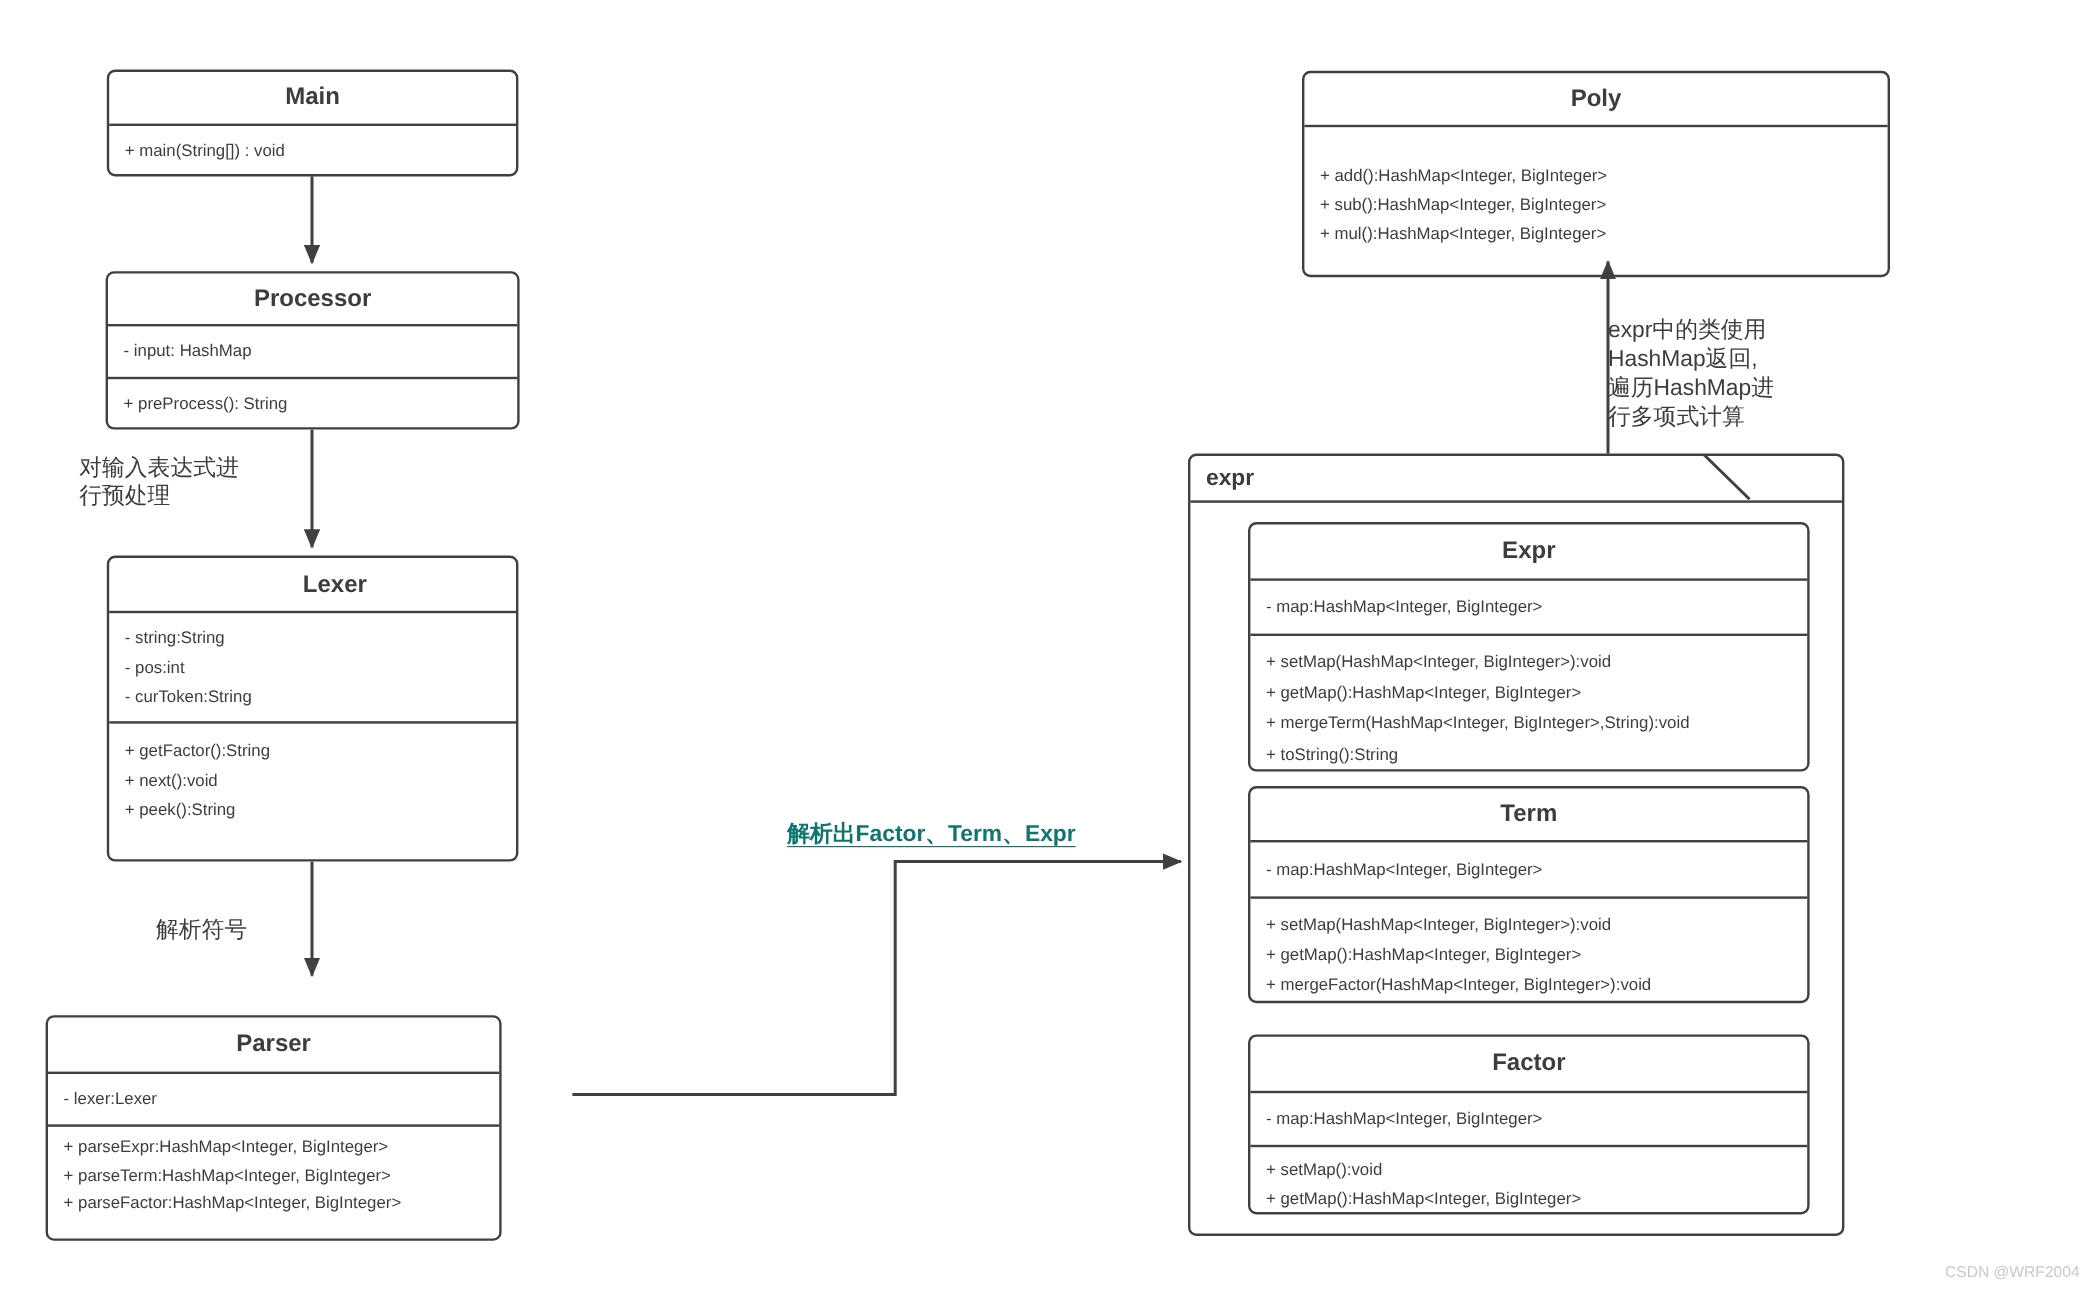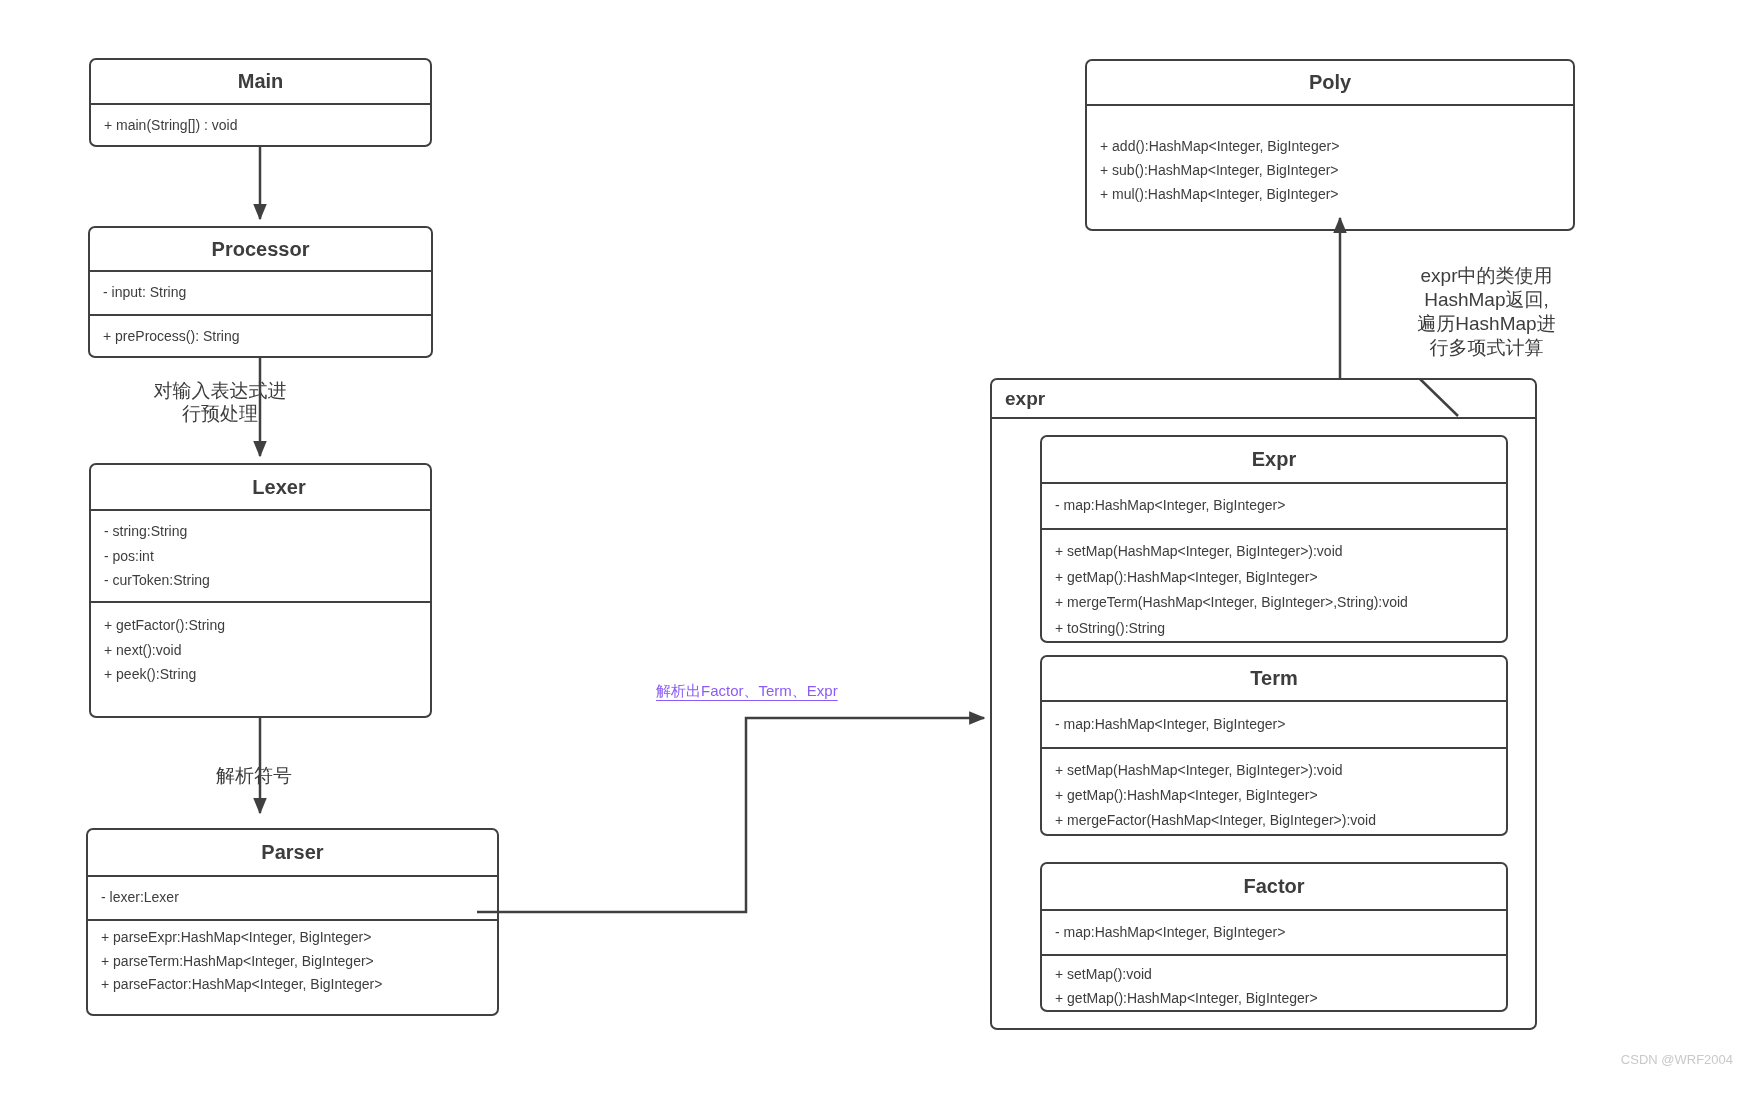--- a/index.html
+++ b/index.html
@@ -6,23 +6,23 @@
   .stage{position:relative;width:1741px;height:1094px;background:#ffffff;overflow:hidden;
          font-family:"Liberation Sans","DejaVu Sans",sans-serif;color:#3d3d3d;}
   .uml{position:absolute;box-sizing:border-box;border:2.5px solid #404040;border-radius:7px;background:#fff;z-index:2;}
   .uml-title{box-sizing:border-box;font-weight:bold;font-size:20px;display:flex;align-items:center;justify-content:center;}
   .sec{box-sizing:border-box;border-top:2.5px solid #404040;padding:8px 4px 0 13px;font-size:14px;line-height:24.5px;}
   .ln{white-space:nowrap;}
   .wrapln .ln{white-space:normal;overflow-wrap:anywhere;width:360px;line-height:23.5px;}
   .pkg{position:absolute;box-sizing:border-box;border:2.5px solid #404040;border-radius:7px;background:#fff;z-index:1;}
   .pkg-header{box-sizing:border-box;height:39px;border-bottom:2.5px solid #404040;font-weight:bold;font-size:19px;
               padding-left:13px;display:flex;align-items:center;}
-  .note{position:absolute;font-size:19px;line-height:23px;text-align:center;white-space:pre-line;color:#3d3d3d;z-index:3;margin-left:44px;}
-  .note-underline{position:absolute;font-size:15px;white-space:nowrap;color:#8b5cf6;z-index:3;
-                  text-decoration:underline;text-underline-offset:4px;}
+  .note{position:absolute;font-size:19px;line-height:23px;text-align:left;white-space:pre-line;color:#3d3d3d;z-index:3;}
+  .note-underline{position:absolute;font-size:19px;white-space:nowrap;color:#0f766e;z-index:3;
+                  text-decoration:underline;text-underline-offset:4px;font-weight:bold;}
   .watermark{position:absolute;right:8px;top:1052px;font-size:13px;color:#c9c9c9;z-index:4;text-align:center;}
   svg.overlay{position:absolute;left:0;top:0;z-index:5;pointer-events:none;}
 </style>
 </head>
 <body>
 
 <div class="stage">
 
   <div class="pkg" style="left:990px;top:378px;width:547px;height:652px;">
     <div class="pkg-header">
@@ -33,42 +33,42 @@
   <div class="uml" style="left:89px;top:58px;width:343px;height:89px;">
     <div class="uml-title" style="height:43px;">Main</div>
     <div class="sec">
       <div class="ln">+ main(String[]) : void</div>
     </div>
   </div>
 
   <div class="uml" style="left:88px;top:226px;width:345px;height:132px;">
     <div class="uml-title" style="height:42px;">Processor</div>
     <div class="sec" style="height:44px;">
-      <div class="ln">- input: String</div>
+      <div class="ln">- input: HashMap</div>
     </div>
     <div class="sec">
       <div class="ln">+ preProcess(): String</div>
     </div>
   </div>
 
   <div class="uml" style="left:89px;top:463px;width:343px;height:255px;">
     <div class="uml-title" style="height:44px;padding-left:37px;">Lexer</div>
     <div class="sec" style="height:92px;">
       <div class="ln">- string:String</div>
       <div class="ln">- pos:int</div>
       <div class="ln">- curToken:String</div>
     </div>
     <div class="sec" style="padding-top:10px;">
       <div class="ln">+ getFactor():String</div>
       <div class="ln">+ next():void</div>
       <div class="ln">+ peek():String</div>
     </div>
   </div>
 
-  <div class="uml" style="left:38px;top:828px;width:413px;height:188px;margin-left:48px;">
+  <div class="uml" style="left:38px;top:846px;width:380px;height:188px;">
     <div class="uml-title" style="height:45px;">Parser</div>
     <div class="sec" style="height:44px;">
       <div class="ln">- lexer:Lexer</div>
     </div>
     <div class="sec wrapln" style="padding-top:5px;">
       <div class="ln">+ parseExpr:HashMap&lt;Integer, BigInteger&gt;</div>
       <div class="ln">+ parseTerm:HashMap&lt;Integer, BigInteger&gt;</div>
       <div class="ln">+ parseFactor:HashMap&lt;Integer, BigInteger&gt;</div>
     </div>
   </div>

